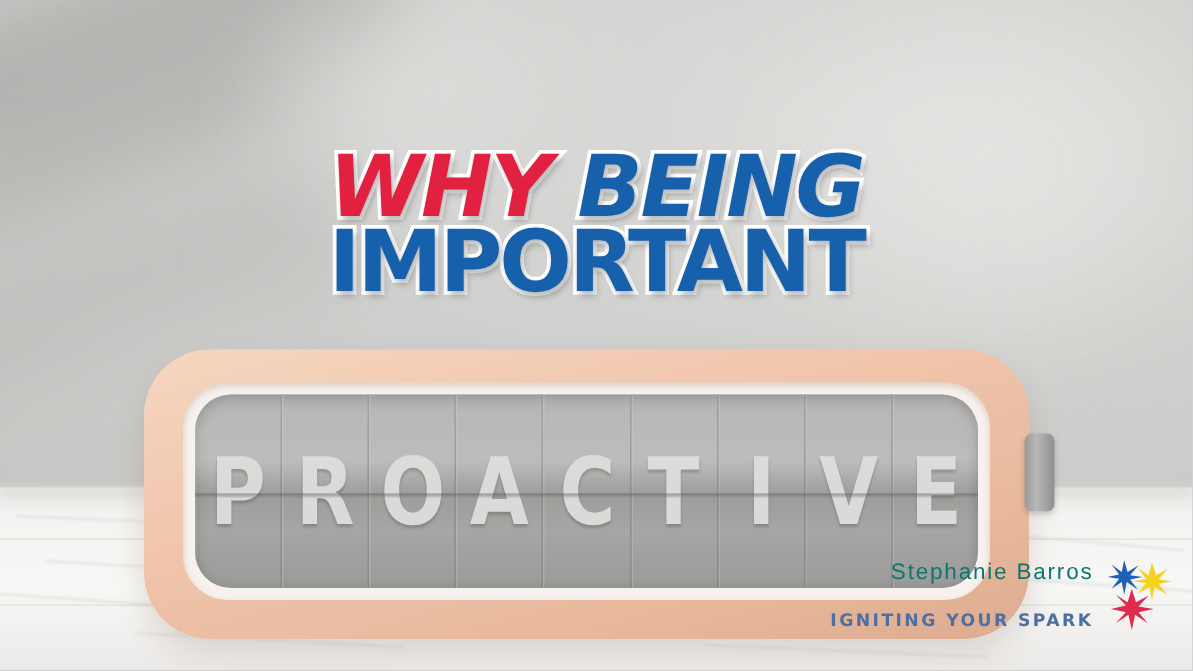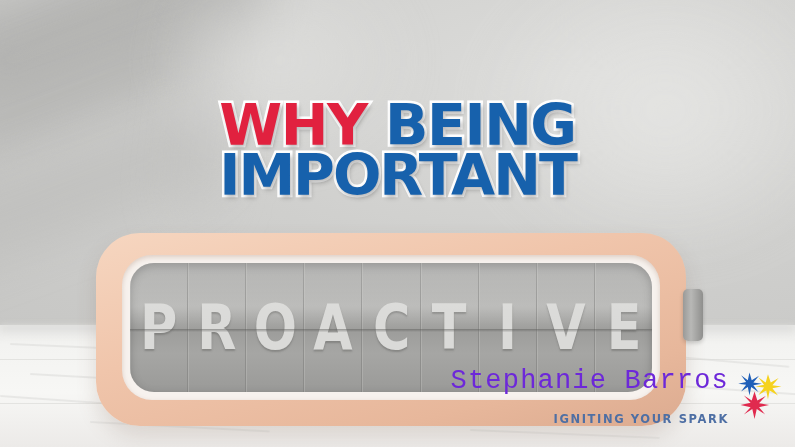--- a/index.html
+++ b/index.html
@@ -133,41 +133,41 @@
     position:absolute;left:0;right:0;top:98px;
     text-align:center;
     font-family:"DejaVu Sans", sans-serif;
     font-weight:700;
     font-size:60px;
     line-height:.98;
     letter-spacing:-1.5px;
     z-index:6;
   }
   .hl-line{display:block;white-space:nowrap;}
-  .hl-line.l1{font-size:57px;}
+  .hl-line.l1{font-size:57px;font-style:italic;}
   .hl-line.l2{font-size:64px;letter-spacing:-2.5px;margin-top:-6px;}
   .hl-line.l3{font-size:57px;letter-spacing:-2px;margin-top:-6px;text-align:center;}
   .w{
     display:inline;
     -webkit-text-stroke:5px #ffffff;
     paint-order:stroke fill;
     text-shadow:2px 3px 4px rgba(60,60,60,.35);
   }
   .w.red{color:#e1213f;}
   .w.blue{color:#1761ac;}
 
   
   .logo{
     position:absolute;right:8px;bottom:22px;
     display:flex;align-items:center;z-index:7;
   }
   .logo-text{text-align:right;line-height:1;}
   .logo-name{
-    font-family:Liberation Mono, monospace;
-    font-size:27px;font-weight:400;color:#6d28d9;
+    font-family:Liberation Sans, sans-serif;
+    font-size:15px;font-weight:400;color:#0f766e;
     letter-spacing:1.2px;white-space:nowrap;
   }
   .logo-tag{
     font-family:"DejaVu Sans", sans-serif;
     font-size:11.5px;font-weight:700;color:#4e6fa4;
     letter-spacing:1.6px;white-space:nowrap;margin-top:19px;
   }
   .logo-mark{width:56px;height:56px;margin-left:2px;flex:0 0 auto;}
 </style>
 </head>

